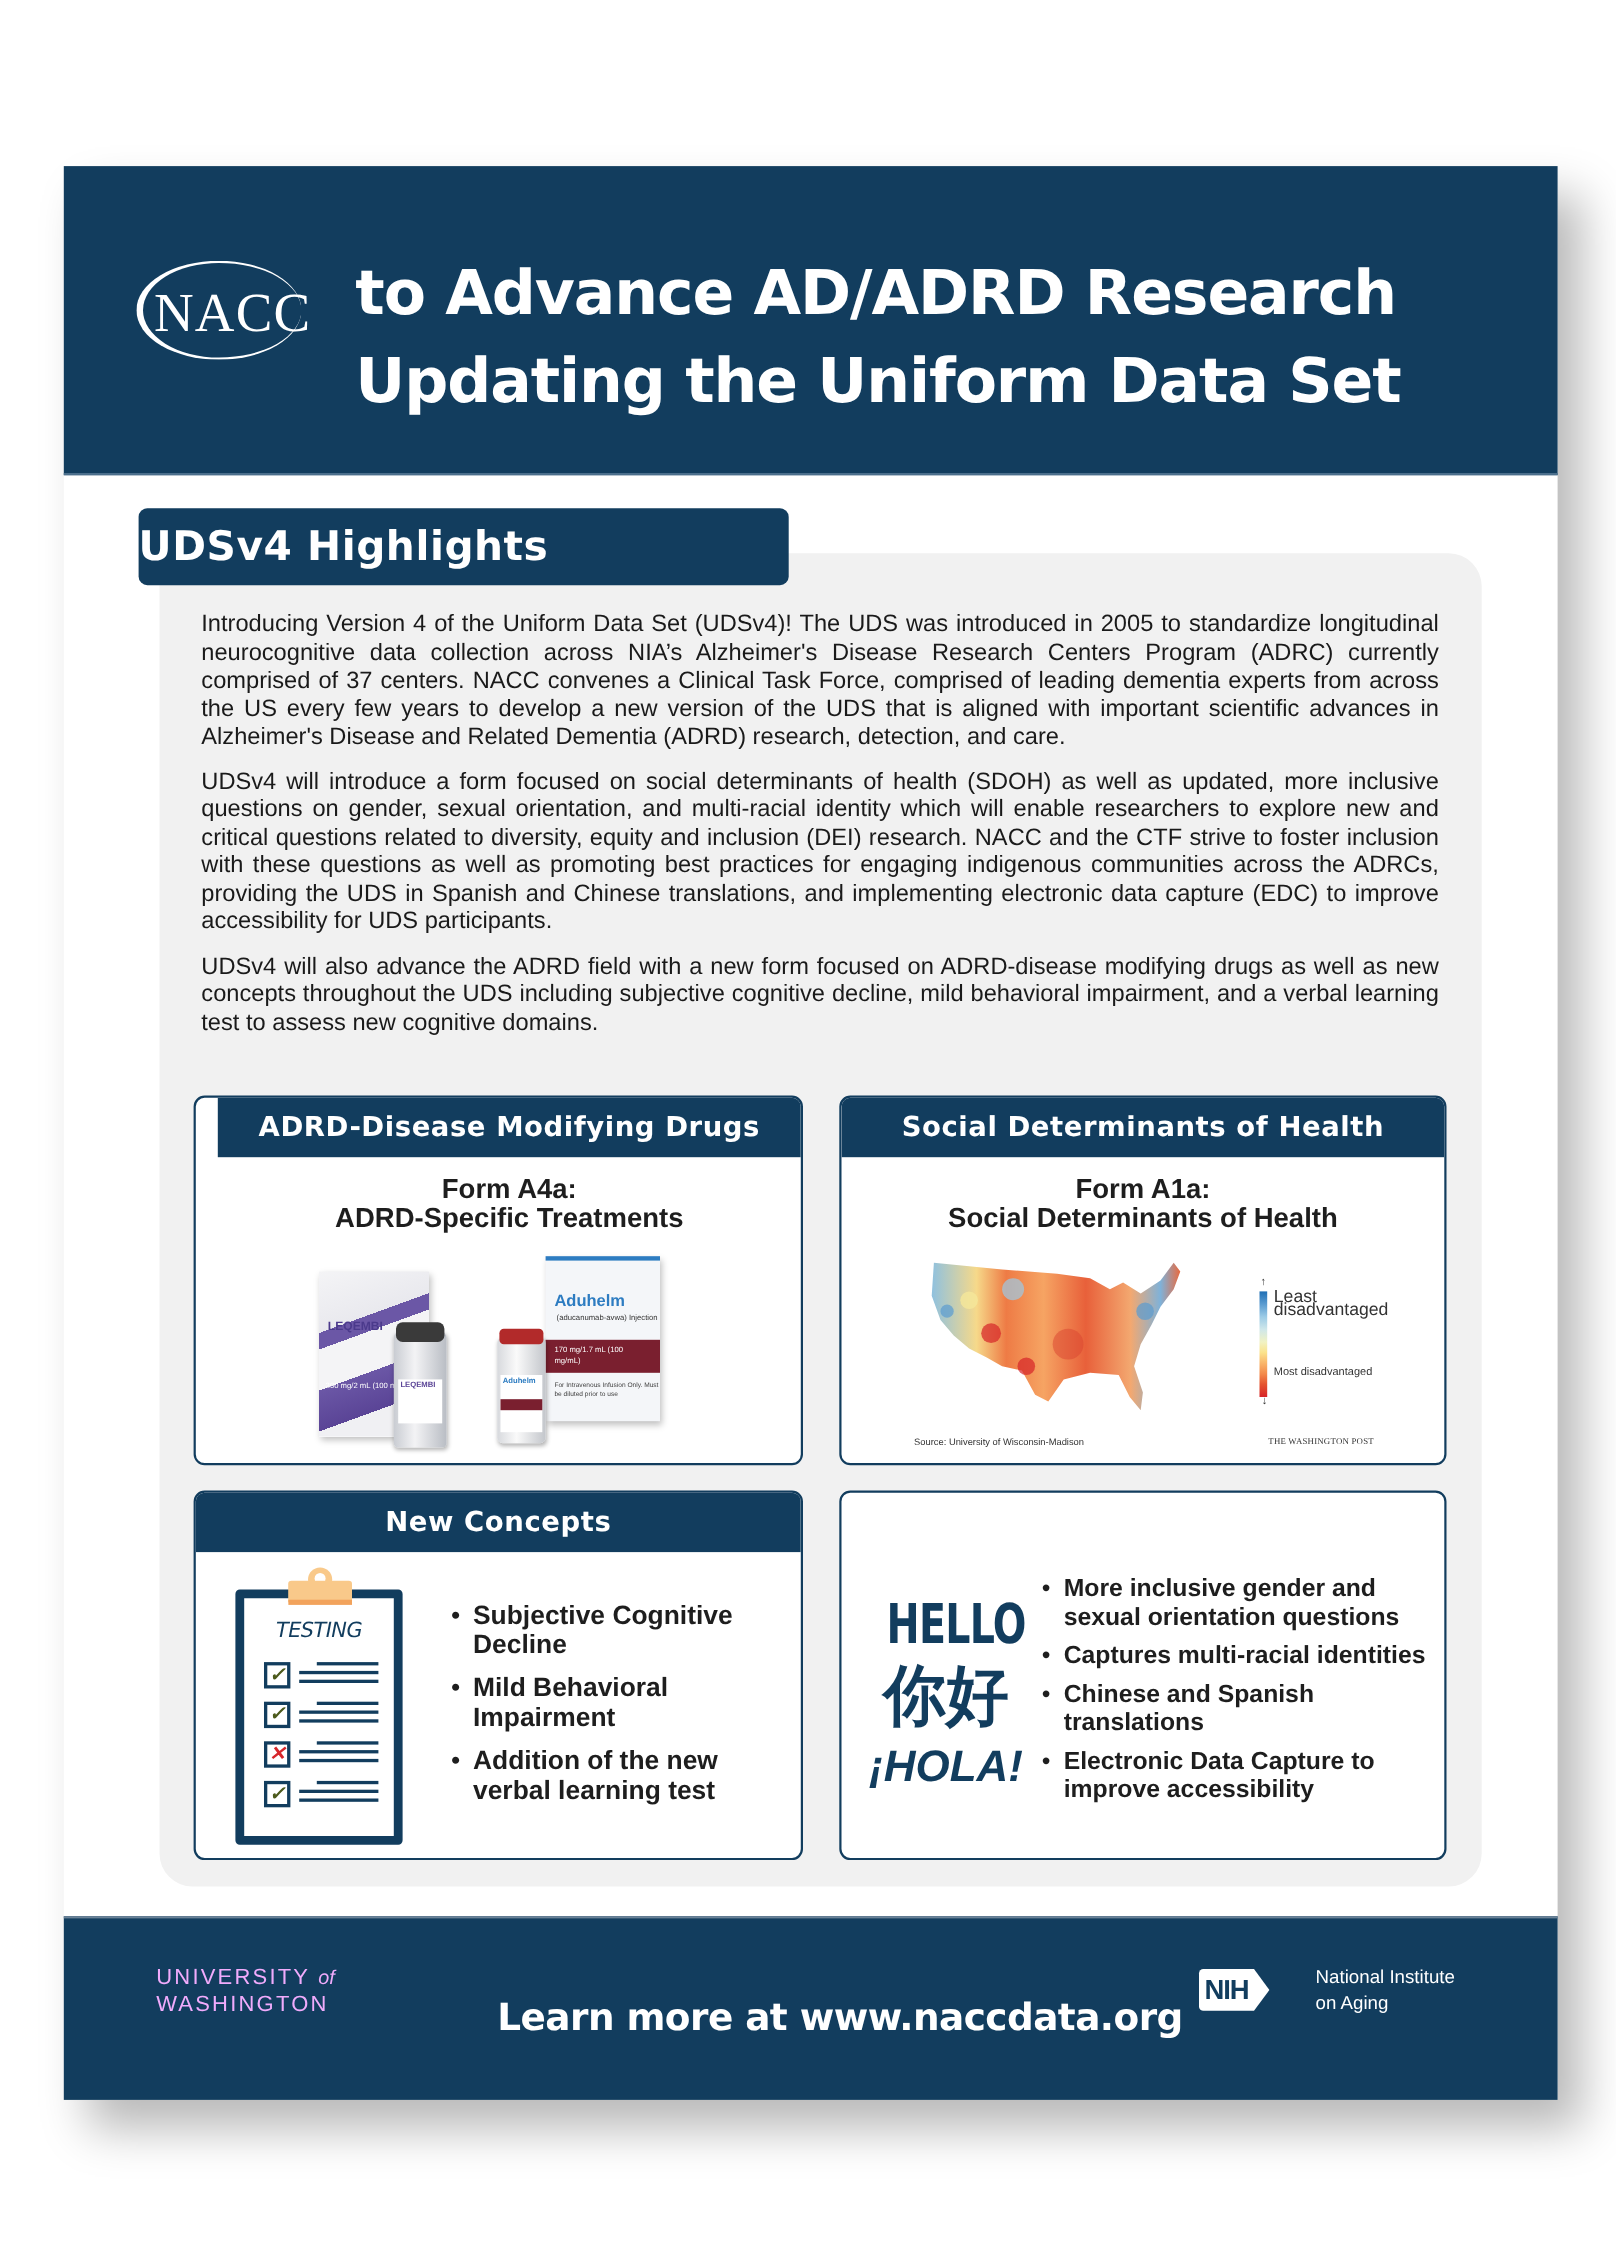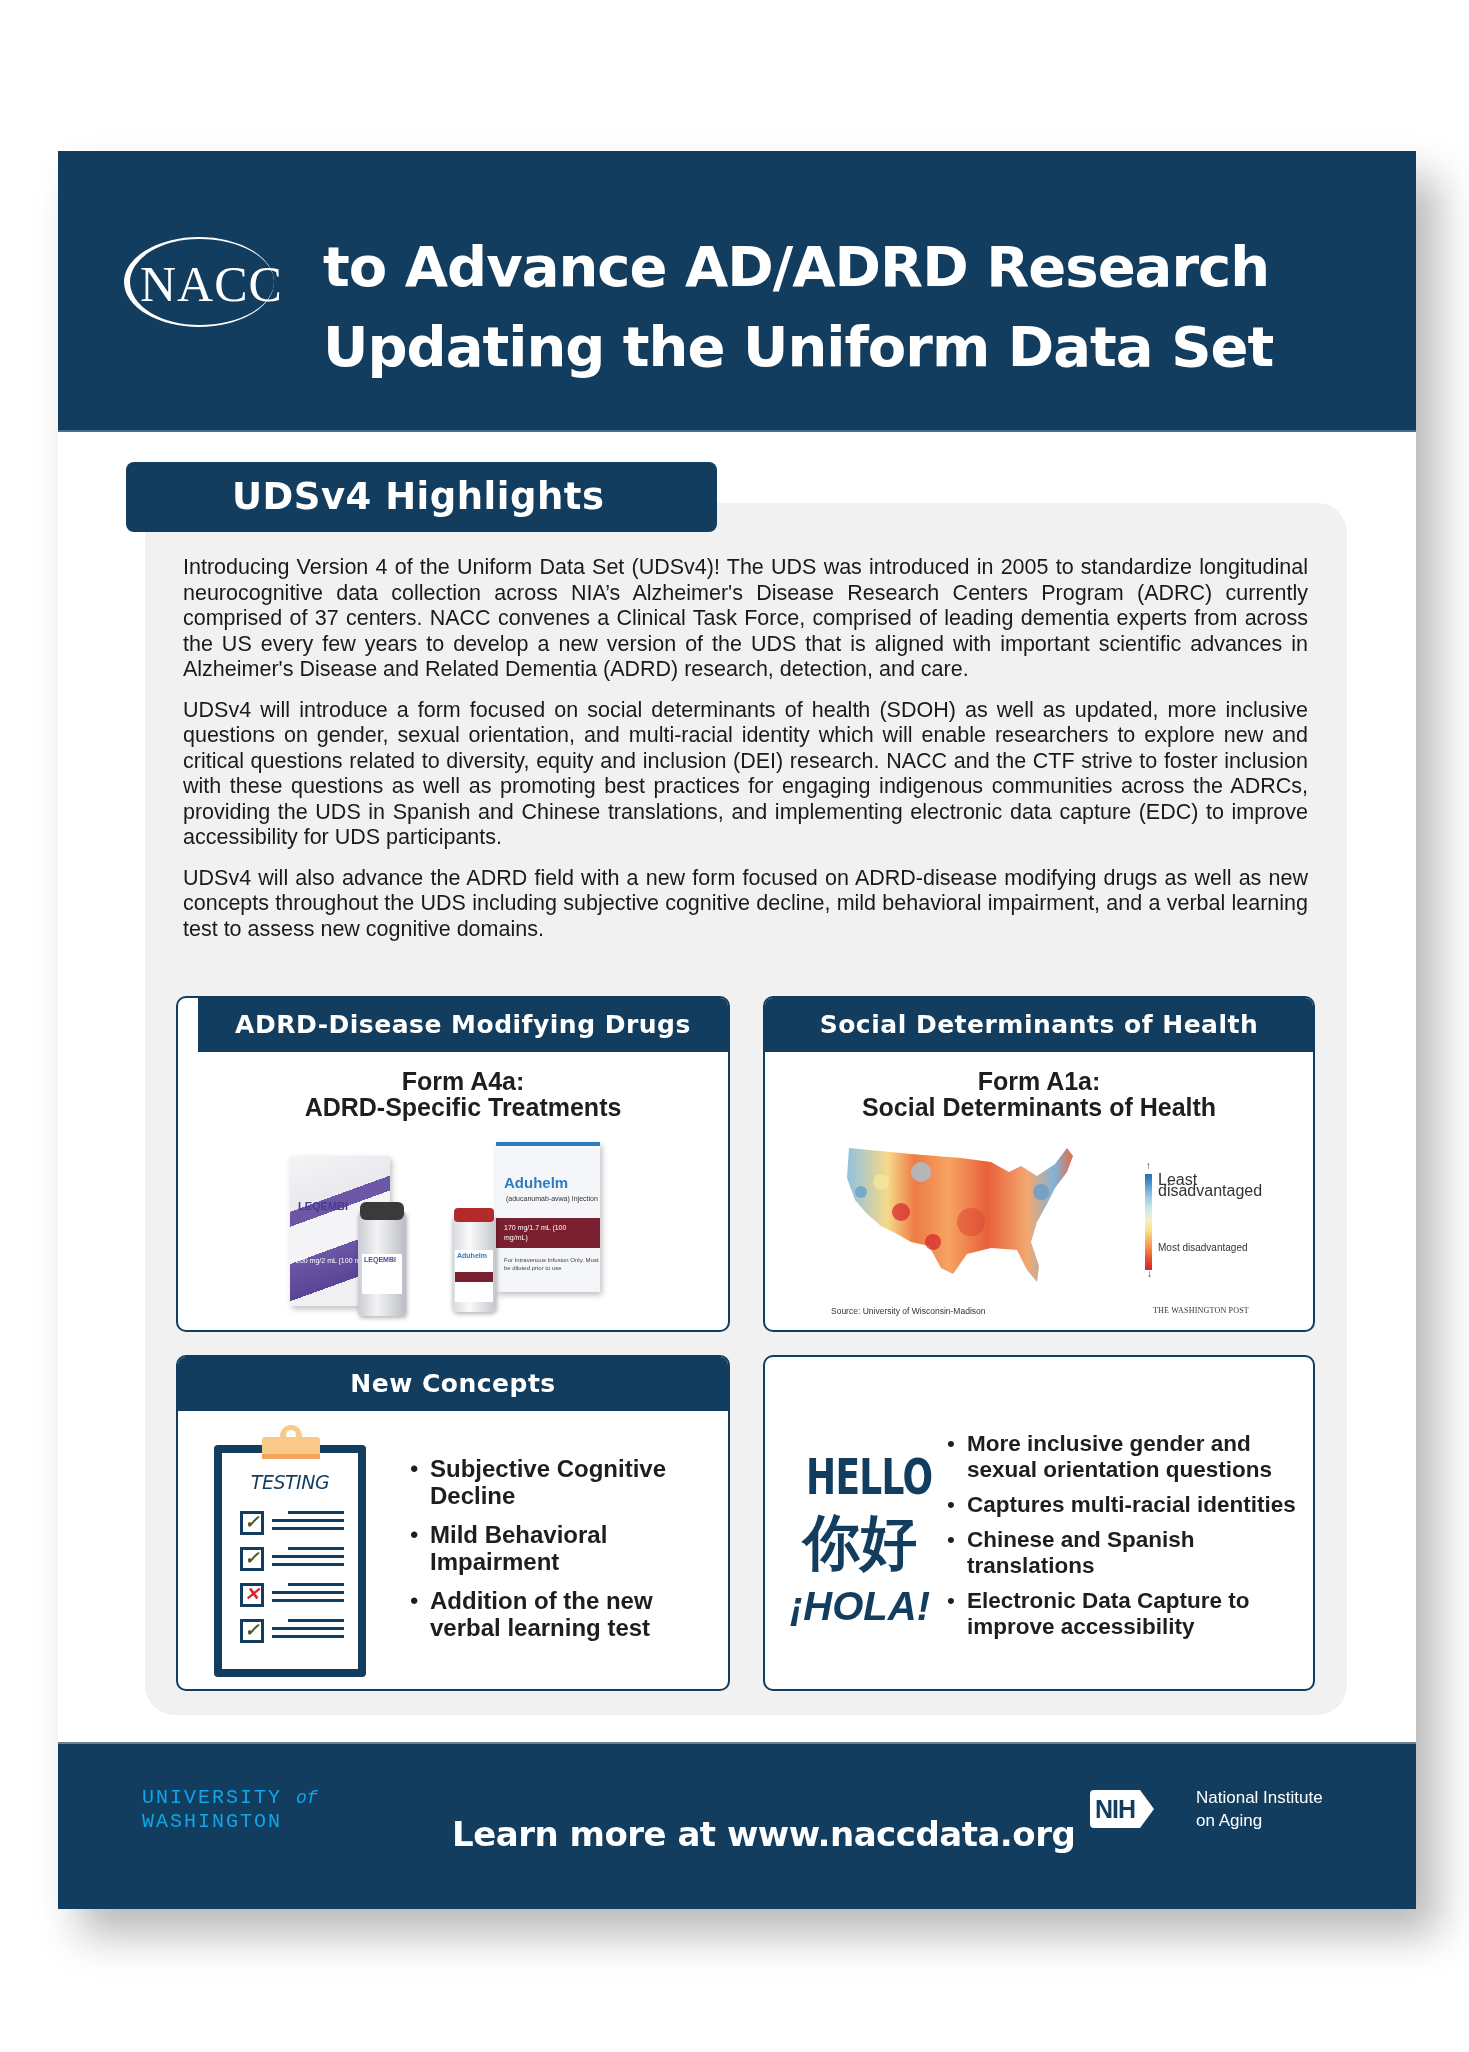--- a/index.html
+++ b/index.html
@@ -32,21 +32,21 @@
   .title {
     position: absolute; left: 265px; top: 76px; width: 1060px;
     font-family: "DejaVu Sans", sans-serif; font-weight: bold; color: #ffffff;
     font-size: 56px; line-height: 80px; letter-spacing: -1px;
   }
 
   .hl-tab {
     position: absolute; left: 68px; top: 311px; width: 591px; height: 70px;
     background: #123d5e; border-radius: 8px; z-index: 3;
     color: #fff; font-family: "DejaVu Sans", sans-serif; font-weight: bold; font-size: 37px;
-    line-height: 70px; padding-left: 106px; letter-spacing: 0.5px;
+    line-height: 70px; letter-spacing: 0.5px;
   }
   .panel {
     position: absolute; left: 87px; top: 352px; width: 1202px; height: 1212px;
     background: #f1f1f1; border-radius: 30px;
   }
   .intro {
     position: absolute; left: 125px; top: 404px; width: 1125px;
     font-size: 21.5px; line-height: 25.5px; color: #1a1a1a; text-align: justify;
   }
   .intro p { margin-bottom: 15px; }
@@ -150,21 +150,21 @@
 
   .hello { position: absolute; left: 20px; top: 92px; width: 150px; text-align: center; color: #123d5e; font-weight: bold; }
   .hello .en { font-family: "DejaVu Sans", sans-serif; font-size: 50px; line-height: 56px; transform: scaleX(0.72); letter-spacing: -1px; }
   .hello .zh { font-size: 60px; line-height: 70px; margin-top: 2px; transform: scaleX(0.95); font-family: "DejaVu Sans", sans-serif; }
   .hello .es { font-size: 40px; line-height: 50px; font-style: italic; margin-top: 4px; }
 
   .footer {
     position: absolute; left: 0; top: 1591px; width: 1358px; height: 167px; background: #123d5e;
     border-top: 2px solid #6a8297;
   }
-  .uw { position: absolute; left: 84px; top: 42px; color: #0ea5e9; font-family: Liberation Mono, monospace; font-size: 20px; line-height: 24px; letter-spacing: 2px; }
+  .uw { position: absolute; left: 84px; top: 42px; color: #f0abfc; font-family: Liberation Sans, sans-serif; font-size: 20px; line-height: 24px; letter-spacing: 2px; }
   .uw em { font-size: 18px; letter-spacing: 0; }
   .learn { position: absolute; left: 394px; top: 42px; color: #ffffff; font-family: "DejaVu Sans", sans-serif; font-weight: bold; font-size: 34px; letter-spacing: -0.5px; margin-top: 28px; }
   .nih { position: absolute; left: 1032px; top: 40px; width: 90px; height: 50px; }
   .nih .box { position: absolute; left: 0; top: 6px; width: 50px; height: 38px; background: #fff; border-radius: 4px 0 0 4px;
     color: #123d5e; font-weight: bold; font-size: 25px; line-height: 38px; text-align: center; letter-spacing: -1px; }
   .nih .chev { position: absolute; left: 50px; top: 6px; width: 0; height: 0; border-top: 19px solid transparent; border-bottom: 19px solid transparent; border-left: 14px solid #fff; }
   .nia { position: absolute; left: 1138px; top: 42px; color: #ffffff; font-size: 17px; line-height: 23px; }
 </style>
 </head>
 <body>

